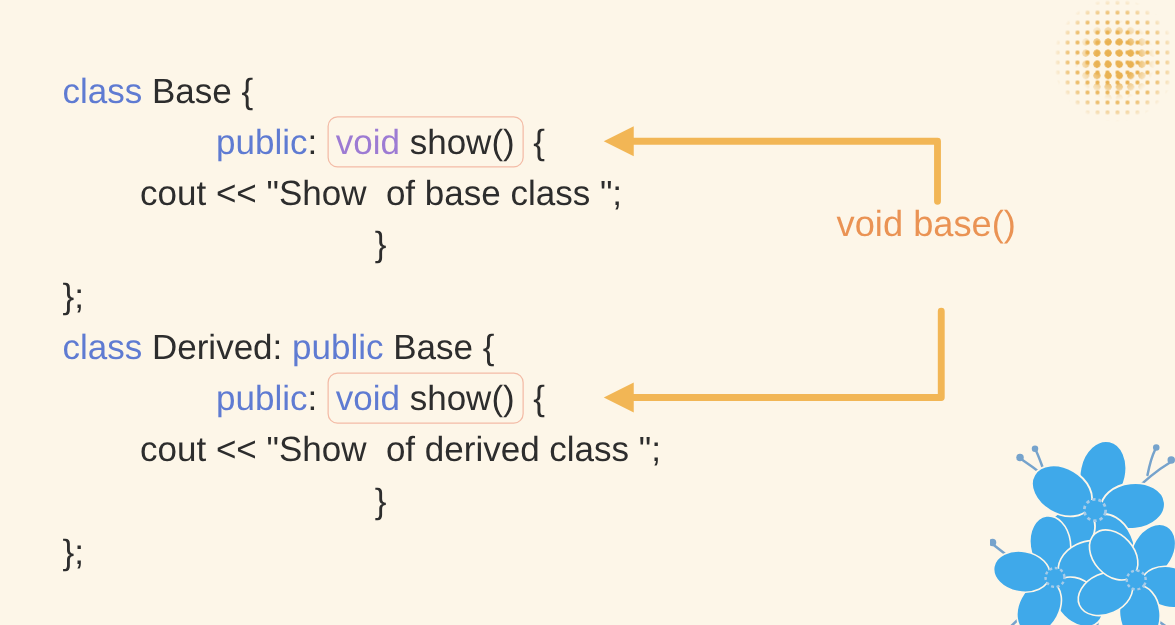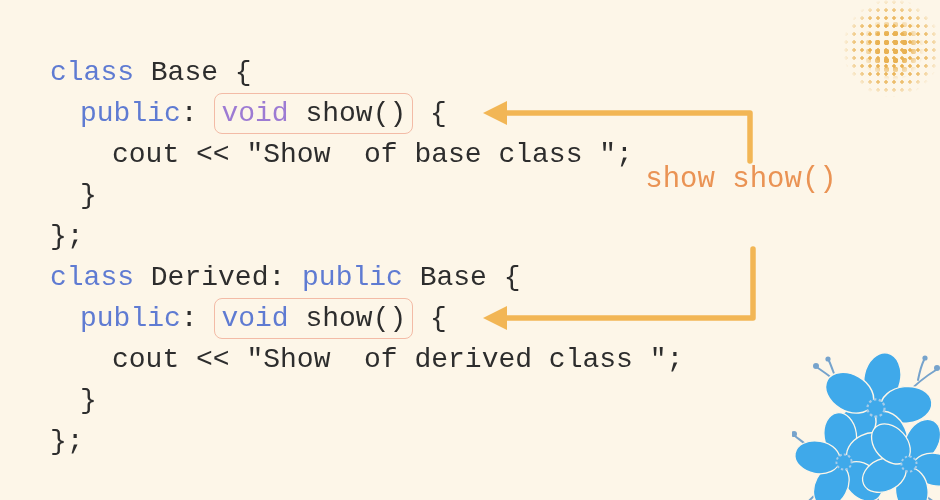--- a/index.html
+++ b/index.html
@@ -2,34 +2,34 @@
 <html style="--background: #fdf6e8; --code_text: #2d2d2d; --keyword_blue: #5f7bd2; --type_purple: #9d7bd3; --box_border: #f3bba6; --arrow_gold: #f2b655; --annotation_orange: #ea9354; --halftone_gold: #e9b253; --flower_blue: #3fa9ea; --sprig_blue: #76a3cc;"><head>
 <meta charset="utf-8">
 <style>
   html,body { margin:0; padding:0; }
   .frame {
     position: relative;
     width: 940px;
     height: 500px;
     background: var(--background, #fdf6e8);
     overflow: hidden;
-    font-family: Liberation Mono, monospace;
+    font-family: Liberation Sans, sans-serif;
   }
 
   
   .code {
     position: absolute;
     left: 50px;
     top: 52px;
     font-size: 28px;
     color: var(--code_text, #2d2d2d);
   }
   .code-line { white-space: pre; height: 41px; line-height: 41px; }
   .ind0 { padding-left: 0; }
-  .ind1 { padding-left: 30px; }
+  .ind1 { padding-left: 30px; text-align: center; }
   .ind2 { padding-left: 62px; }
   .tok-keyword { color: var(--keyword_blue, #5f7bd2); }
   .tok-type    { color: var(--type_purple, #9d7bd3); }
   .tok-plain   { color: var(--code_text, #2d2d2d); }
   .code-box {
     border: 1.5px solid var(--box_border, #f3bba6);
     border-radius: 8px;
     padding: 4px 6px;
   }
 
@@ -105,21 +105,21 @@
     </div>
 
   <svg class="arrows" width="940" height="500" viewBox="0 0 940 500">
     <path class="arrow-line" d="M750 161 L750 113 L505 113"></path>
     <polygon class="arrow-head" points="483,113 507,101 507,125"></polygon>
     <path class="arrow-line" d="M753 249 L753 318 L505 318"></path>
     <polygon class="arrow-head" points="483,318 507,306 507,330"></polygon>
   </svg>
 
   <div class="annotation">
-    <div class="anno-line anno-line1">show show()</div>
+    <div class="anno-line anno-line1">void base()</div>
   </div>
 
   <div class="halftone">
     <div class="halftone-layer halftone-small"></div>
     <div class="halftone-layer halftone-big"></div>
   </div>
 
   <svg class="flowers" width="150" height="150" viewBox="0 0 150 150">
     <g>
       <path class="sprig" d="M62 44 C48 32 38 24 26 16"></path>

